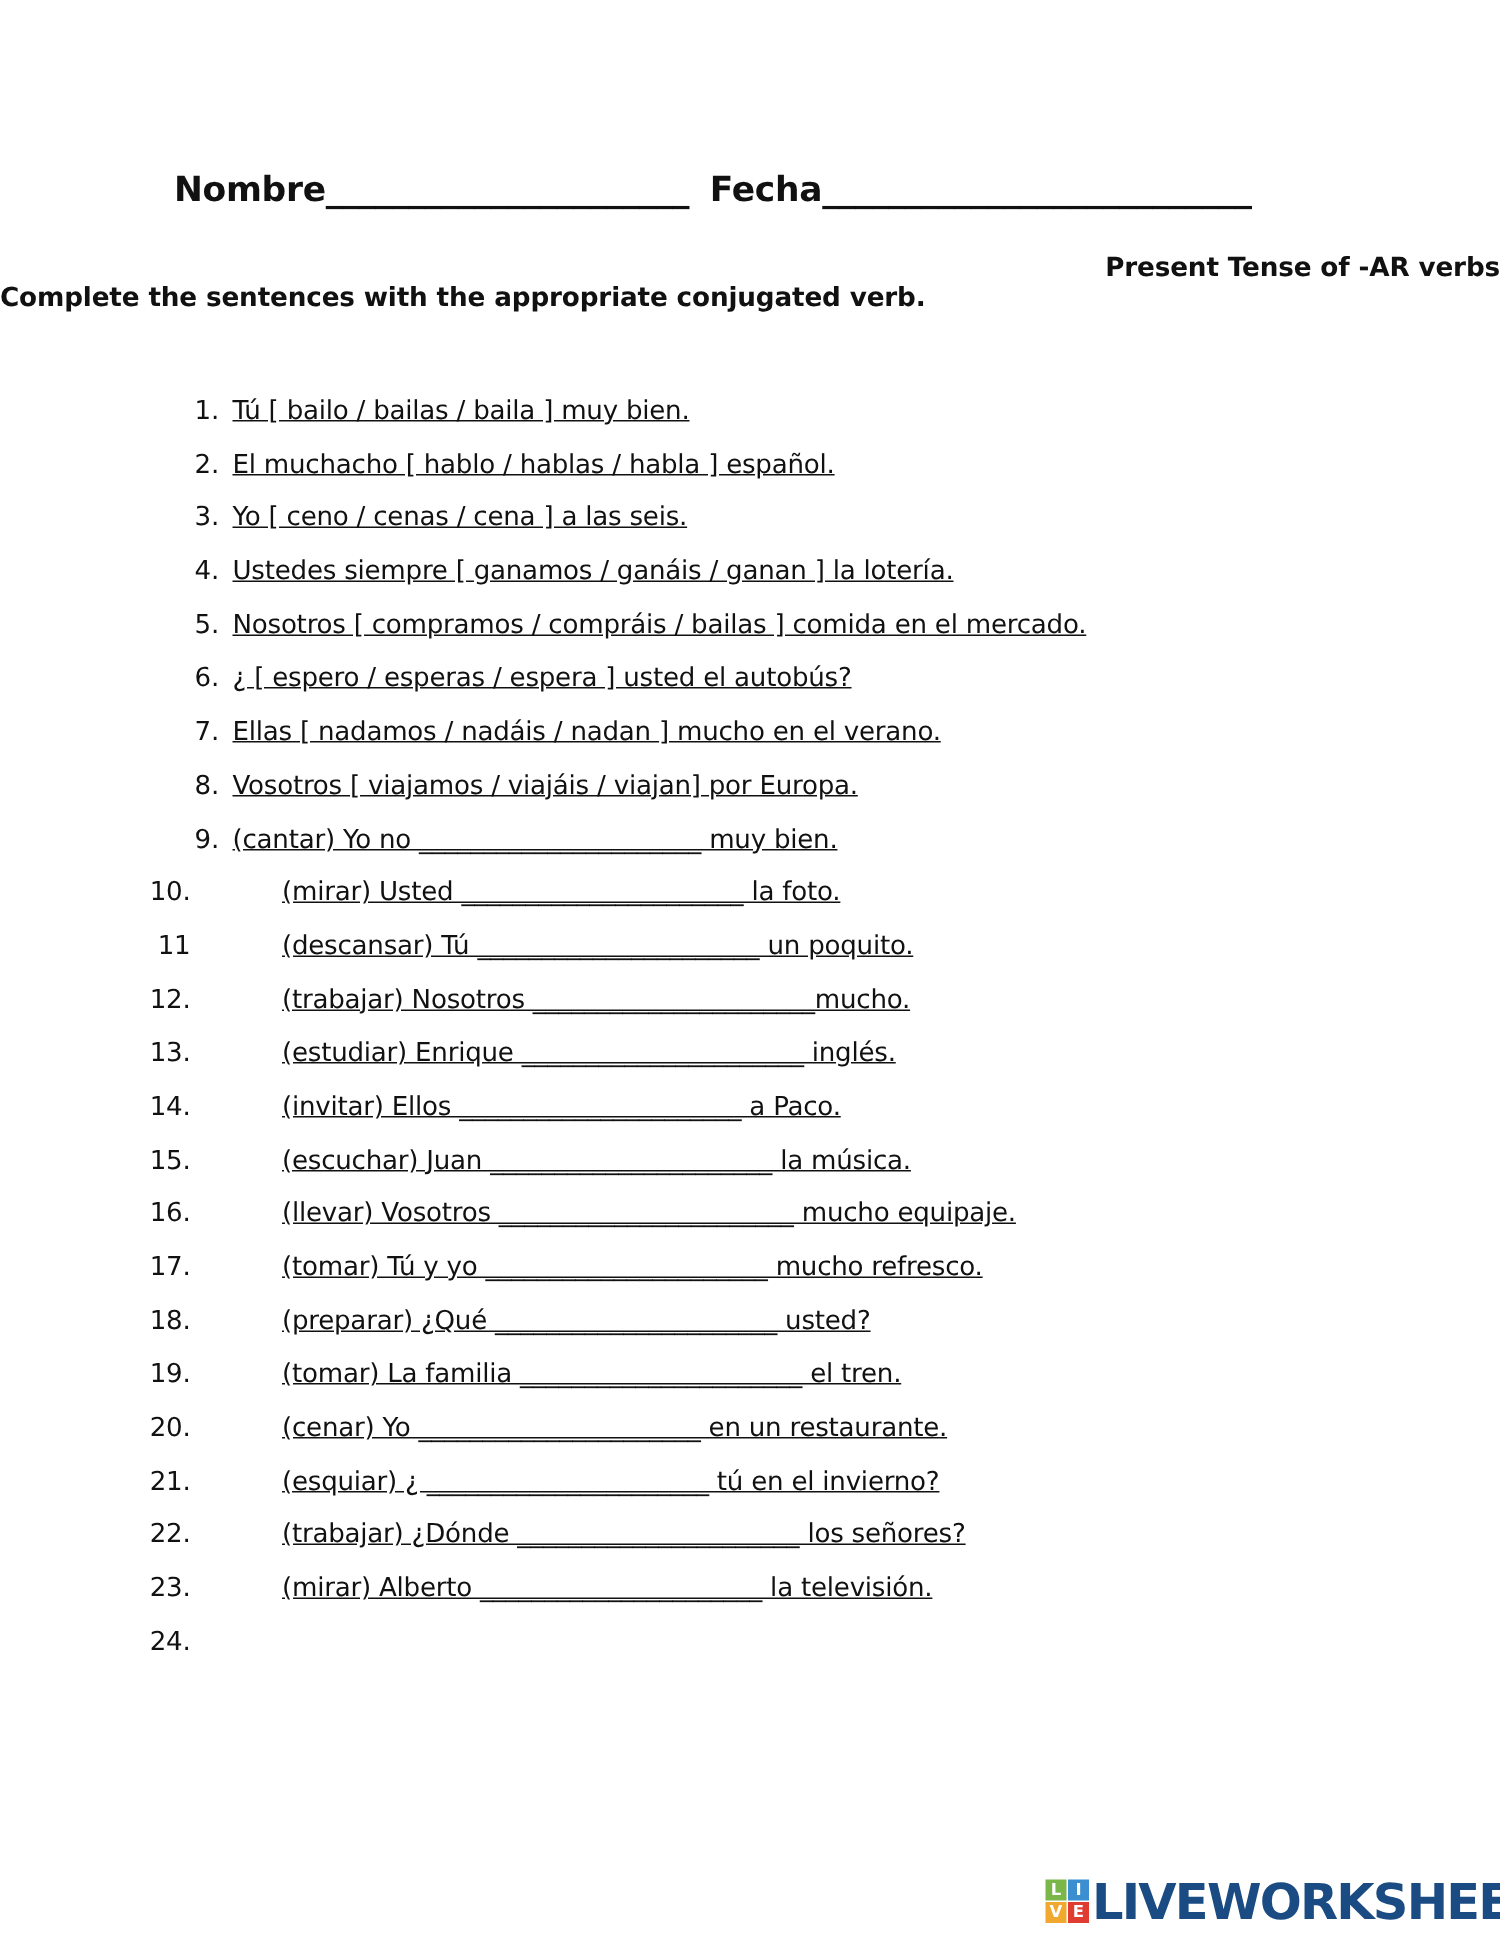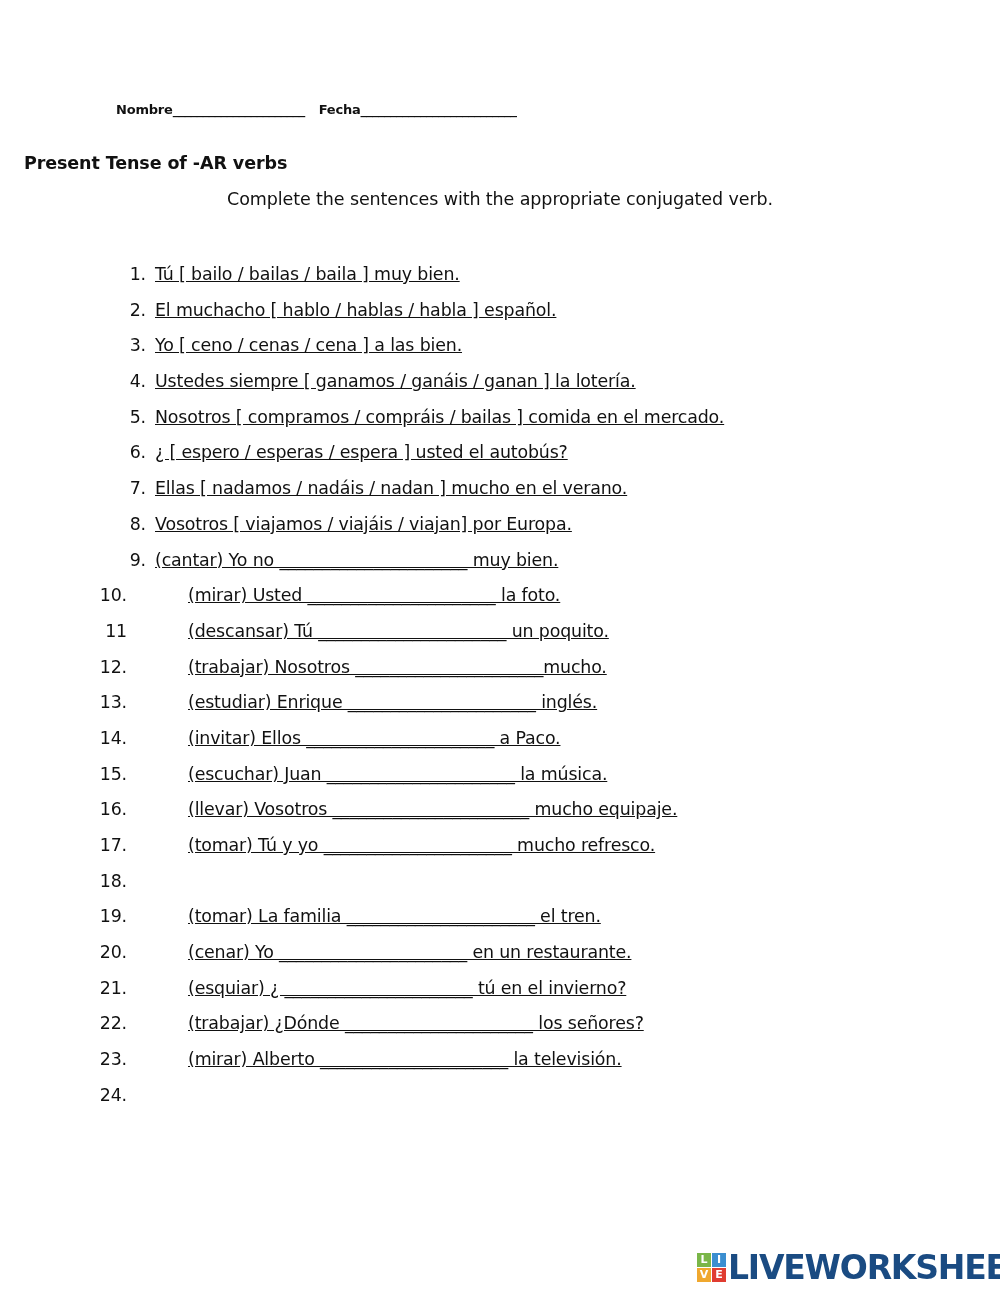--- a/index.html
+++ b/index.html
@@ -18,53 +18,52 @@
 
   .page {
     position: absolute;
     inset: 0;
   }
 
   
   .header-row {
     position: absolute;
     left: 116px;
-    top: 102px;
+    top: 114px;
     width: 800px;
     font-family: "DejaVu Sans", sans-serif;
     font-weight: bold;
-    font-size: 13px;
+    font-size: 23px;
     letter-spacing: -0.2px;
     white-space: nowrap;
   }
   .header-row .gap {
     display: inline-block;
     width: 14px;
   }
   .hdr-label { font-weight: bold; }
   .hdr-rule  { font-weight: bold; letter-spacing: -0.5px; }
 
   .title {
     position: absolute;
     left: 0;
     right: 0;
-    top: 153px;
-    text-align: left;
+    top: 169px;
+    text-align: right;
     font-weight: bold;
     font-size: 17.5px;
     letter-spacing: -0.1px;
     padding-left: 24px;
   }
   .instruction {
     position: absolute;
     left: 0;
     right: 0;
     top: 189px;
-    text-align: center;
-    font-weight: normal;
+    font-weight: bold;
     font-size: 17.5px;
     letter-spacing: -0.1px;
   }
 
   
   .questions {
     position: absolute;
     left: 0;
     top: 257px;
     width: 1000px;
@@ -152,21 +151,21 @@
       <div class="q-row">
         <span class="q-num single">1.</span>
         <span class="q-text">Tú [ bailo / bailas / baila ] muy bien.</span>
       </div>
       <div class="q-row">
         <span class="q-num single">2.</span>
         <span class="q-text">El muchacho [ hablo / hablas / habla ] español.</span>
       </div>
       <div class="q-row">
         <span class="q-num single">3.</span>
-        <span class="q-text">Yo [ ceno / cenas / cena ] a las bien.</span>
+        <span class="q-text">Yo [ ceno / cenas / cena ] a las seis.</span>
       </div>
       <div class="q-row">
         <span class="q-num single">4.</span>
         <span class="q-text">Ustedes siempre [ ganamos / ganáis / ganan ] la lotería.</span>
       </div>
       <div class="q-row">
         <span class="q-num single">5.</span>
         <span class="q-text">Nosotros [ compramos / compráis / bailas ] comida en el mercado.</span>
       </div>
       <div class="q-row">
@@ -212,20 +211,21 @@
       <div class="q-row double">
         <span class="q-num double">16.</span>
         <span class="q-text">(llevar)  Vosotros _______________________ mucho equipaje.</span>
       </div>
       <div class="q-row double">
         <span class="q-num double">17.</span>
         <span class="q-text">(tomar)  Tú y yo ______________________ mucho refresco.</span>
       </div>
       <div class="q-row double">
         <span class="q-num double">18.</span>
+        <span class="q-text">(preparar)  ¿Qué ______________________ usted?</span>
       </div>
       <div class="q-row double">
         <span class="q-num double">19.</span>
         <span class="q-text">(tomar)  La familia ______________________ el tren.</span>
       </div>
       <div class="q-row double">
         <span class="q-num double">20.</span>
         <span class="q-text">(cenar)  Yo ______________________ en un restaurante.</span>
       </div>
       <div class="q-row double">

